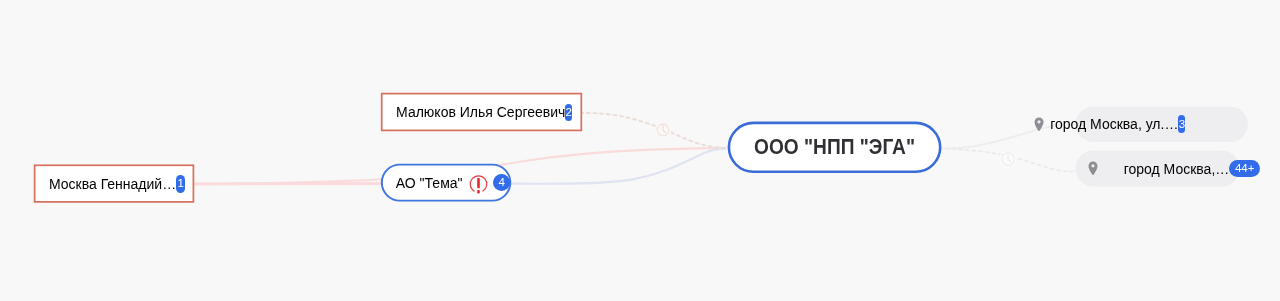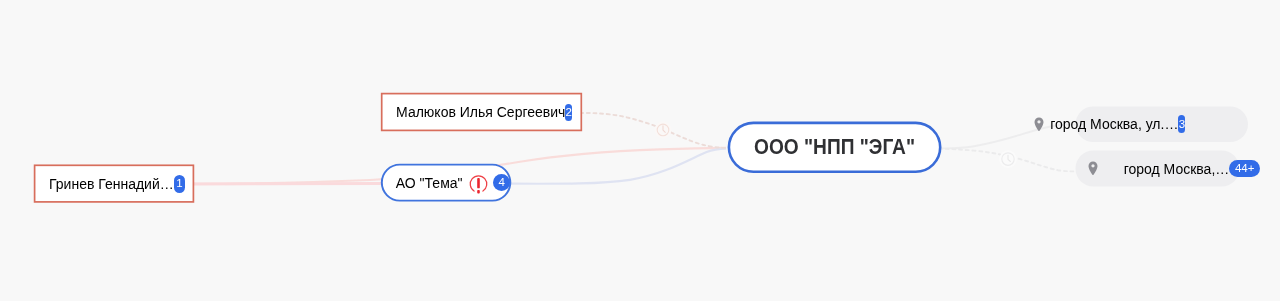--- a/index.html
+++ b/index.html
@@ -50,21 +50,21 @@
   <svg class="shapes" viewBox="0 0 1280 301" xmlns="http://www.w3.org/2000/svg">
     <rect x="34.6" y="165.3" width="158.8" height="36.6" fill="#ffffff" stroke="#d86e5c" stroke-width="1.7"></rect>
     <rect x="381.7" y="93.6" width="199.6" height="36.8" fill="#ffffff" stroke="#d86e5c" stroke-width="1.7"></rect>
     <rect x="381.8" y="164.6" width="128.5" height="36" rx="18" fill="#ffffff" stroke="#4074de" stroke-width="1.95"></rect>
     <rect x="728.9" y="122.9" width="211.3" height="48.9" rx="24.5" fill="#ffffff" stroke="#3a6cd8" stroke-width="2.6"></rect>
     <rect x="1075.5" y="106.5" width="172.5" height="35.5" rx="17.75" fill="#eeeef0"></rect>
     <rect x="1075.5" y="150.5" width="164" height="36" rx="18" fill="#eeeef0"></rect>
   </svg>
 
   <div class="node" style="left:34.5px;top:165.2px;width:158.9px;height:37.7px;">
-    <span class="label" style="margin-left:14.5px;">Гринев Геннадий…</span>
+    <span class="label" style="margin-left:14.5px;">Москва Геннадий…</span>
     <span class="badge" style="width:17.6px;height:17.6px;margin-left:auto;margin-right:8.3px;">1</span>
   </div>
 
   <div class="node" style="left:381.6px;top:93.5px;width:199.7px;height:37.7px;">
     <span class="label" style="margin-left:14.5px;">Малюков Илья Сергеевич</span>
     <span class="badge" style="width:17.6px;height:17.6px;margin-left:auto;margin-right:9.2px;">2</span>
   </div>
 
   <div class="node" style="left:381.8px;top:164.6px;width:128.5px;height:36px;">
     <span class="label" style="margin-left:14px;">АО "Тема"</span>

